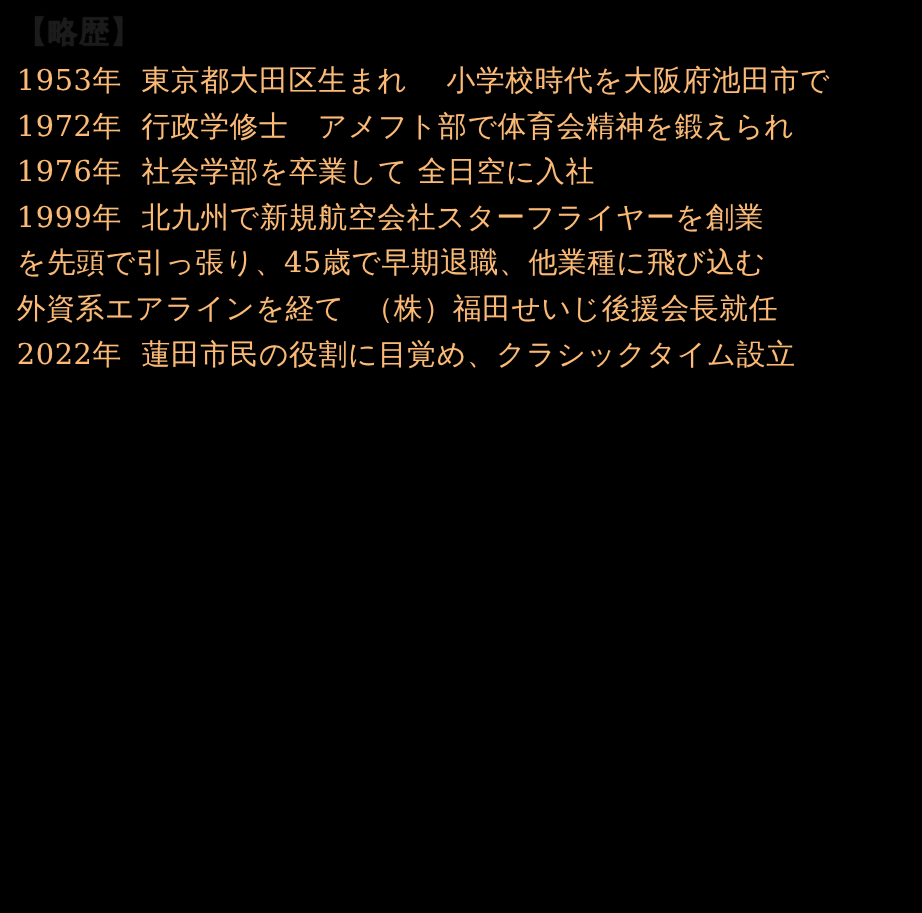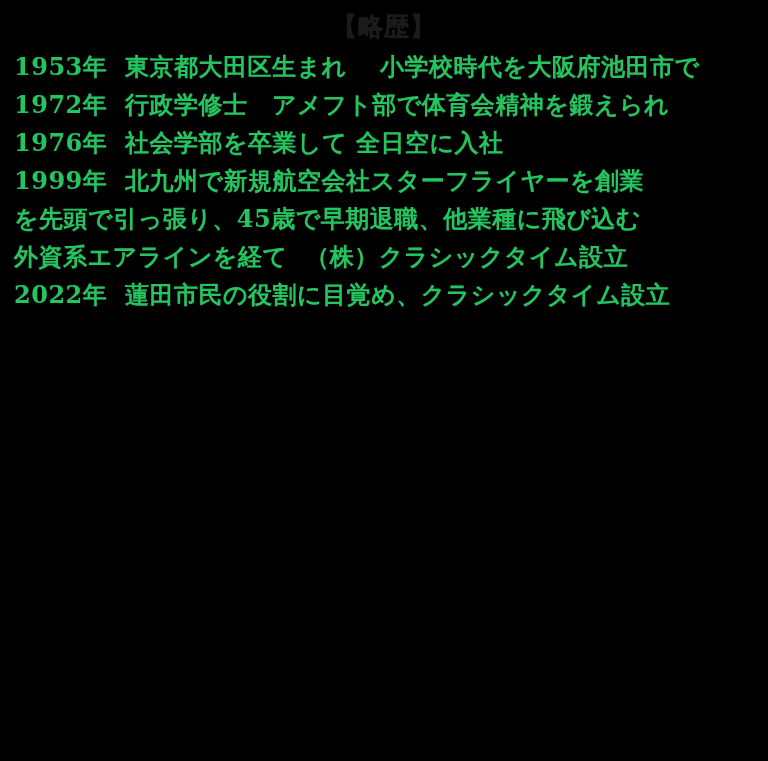--- a/index.html
+++ b/index.html
@@ -15,49 +15,49 @@
   }
   .page {
     position: relative;
     width: 768px;
     height: 761px;
     background: #000000;
     box-sizing: border-box;
     padding: 8px 14px 0 14px;
   }
   .doc-title {
-    text-align: center;
+    text-align: left;
     color: #1b1b1b;
     font-size: 25px;
     line-height: 38px;
     letter-spacing: 1px;
     font-weight: 600;
     margin: 0 0 2px 0;
     text-shadow: 0 0 1px #2a2a2a;
   }
   .lines {
     display: block;
   }
   .line {
-    color: #22c55e;
+    color: #fdba74;
     font-size: 24px;
     line-height: 38px;
     white-space: pre;
     letter-spacing: 0.5px;
-    font-weight: 700;
+    font-weight: 400;
     text-shadow: 0 0 1px #262626;
   }
 </style>
 </head>
 <body>
 
 <div class="page">
   <div class="doc-title">【略歴】</div>
   <div class="lines">
     <div class="line">1953年  東京都大田区生まれ　 小学校時代を大阪府池田市で</div>
     <div class="line">1972年  行政学修士　アメフト部で体育会精神を鍛えられ</div>
     <div class="line">1976年  社会学部を卒業して 全日空に入社</div>
     <div class="line">1999年  北九州で新規航空会社スターフライヤーを創業</div>
     <div class="line">を先頭で引っ張り、45歳で早期退職、他業種に飛び込む</div>
-    <div class="line">外資系エアラインを経て  （株）クラシックタイム設立</div>
+    <div class="line">外資系エアラインを経て  （株）福田せいじ後援会長就任</div>
     <div class="line">2022年  蓮田市民の役割に目覚め、クラシックタイム設立</div>
   </div>
 </div>
 
 </body></html>

